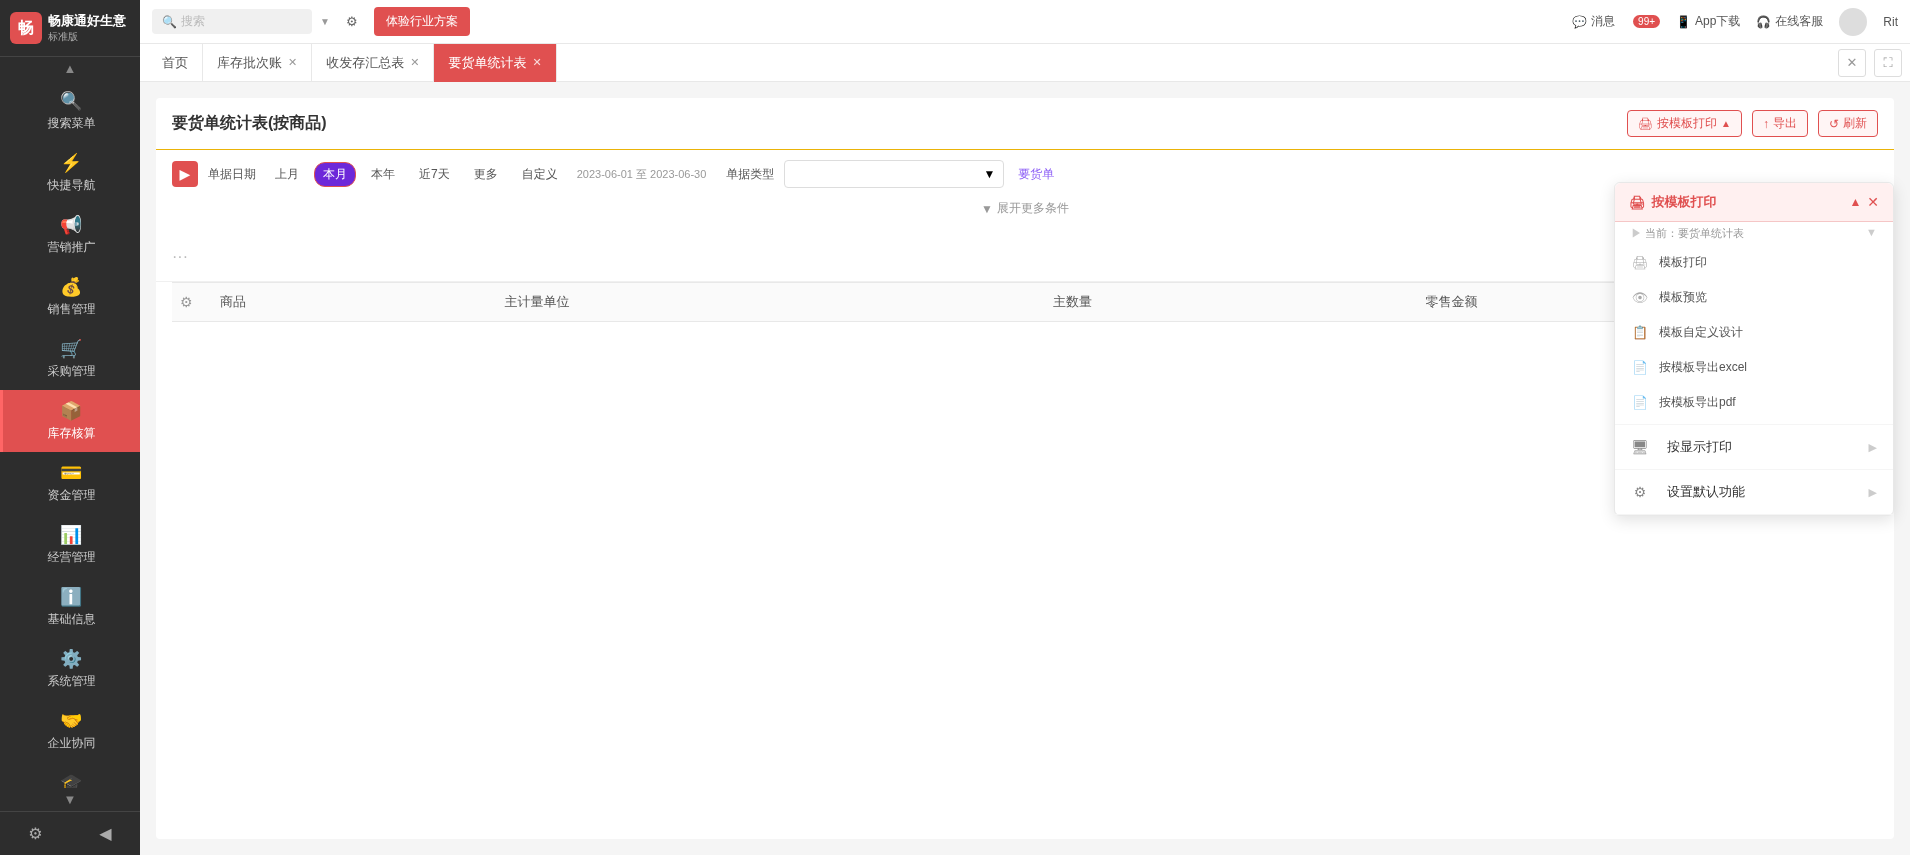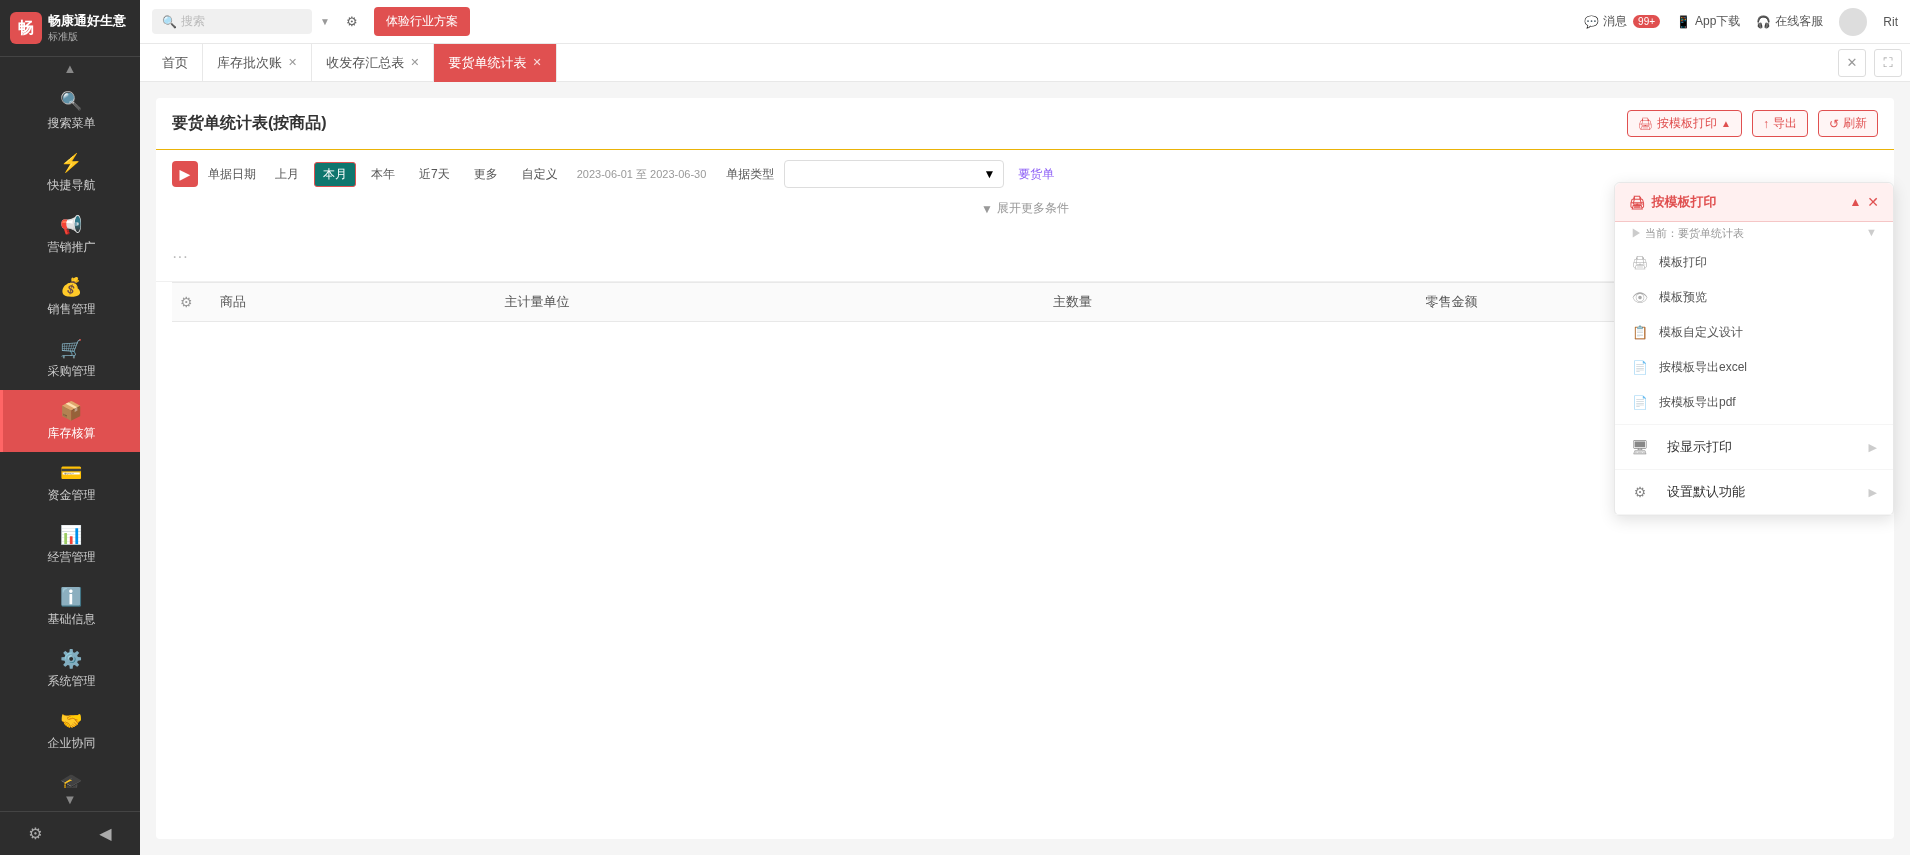--- a/index.html
+++ b/index.html
@@ -148,21 +148,21 @@
       color: #555;
       font-size: 12px;
       cursor: pointer;
     }
     .badge {
       background: #e05050;
       color: #fff;
       border-radius: 10px;
       padding: 1px 5px;
       font-size: 10px;
-      margin-left: 2px;
+      margin-left: 14px;
     }
     .avatar {
       width: 28px;
       height: 28px;
       background: #ddd;
       border-radius: 50%;
     }
     .user-name { color: #555; font-size: 12px; }
 
     
@@ -318,21 +318,21 @@
     }
     .date-label { color: #555; font-size: 12px; }
     .date-btn {
       padding: 3px 8px;
       border-radius: 3px;
       font-size: 12px;
       cursor: pointer;
       color: #555;
       border: 1px solid transparent;
     }
-    .date-btn.active { background: #0f766e; color: #fff; border-color: #e05050; }
+    .date-btn.active { background: #6d28d9; color: #fff; border-color: #e05050; border-radius: 11px; }
     .date-range { font-size: 11px; color: #999; }
     .filter-divider { color: #ccc; }
     .type-label { color: #555; font-size: 12px; }
     .type-select {
       width: 220px;
       height: 28px;
       border: 1px solid #ddd;
       border-radius: 4px;
       padding: 0 8px;
       font-size: 12px;

